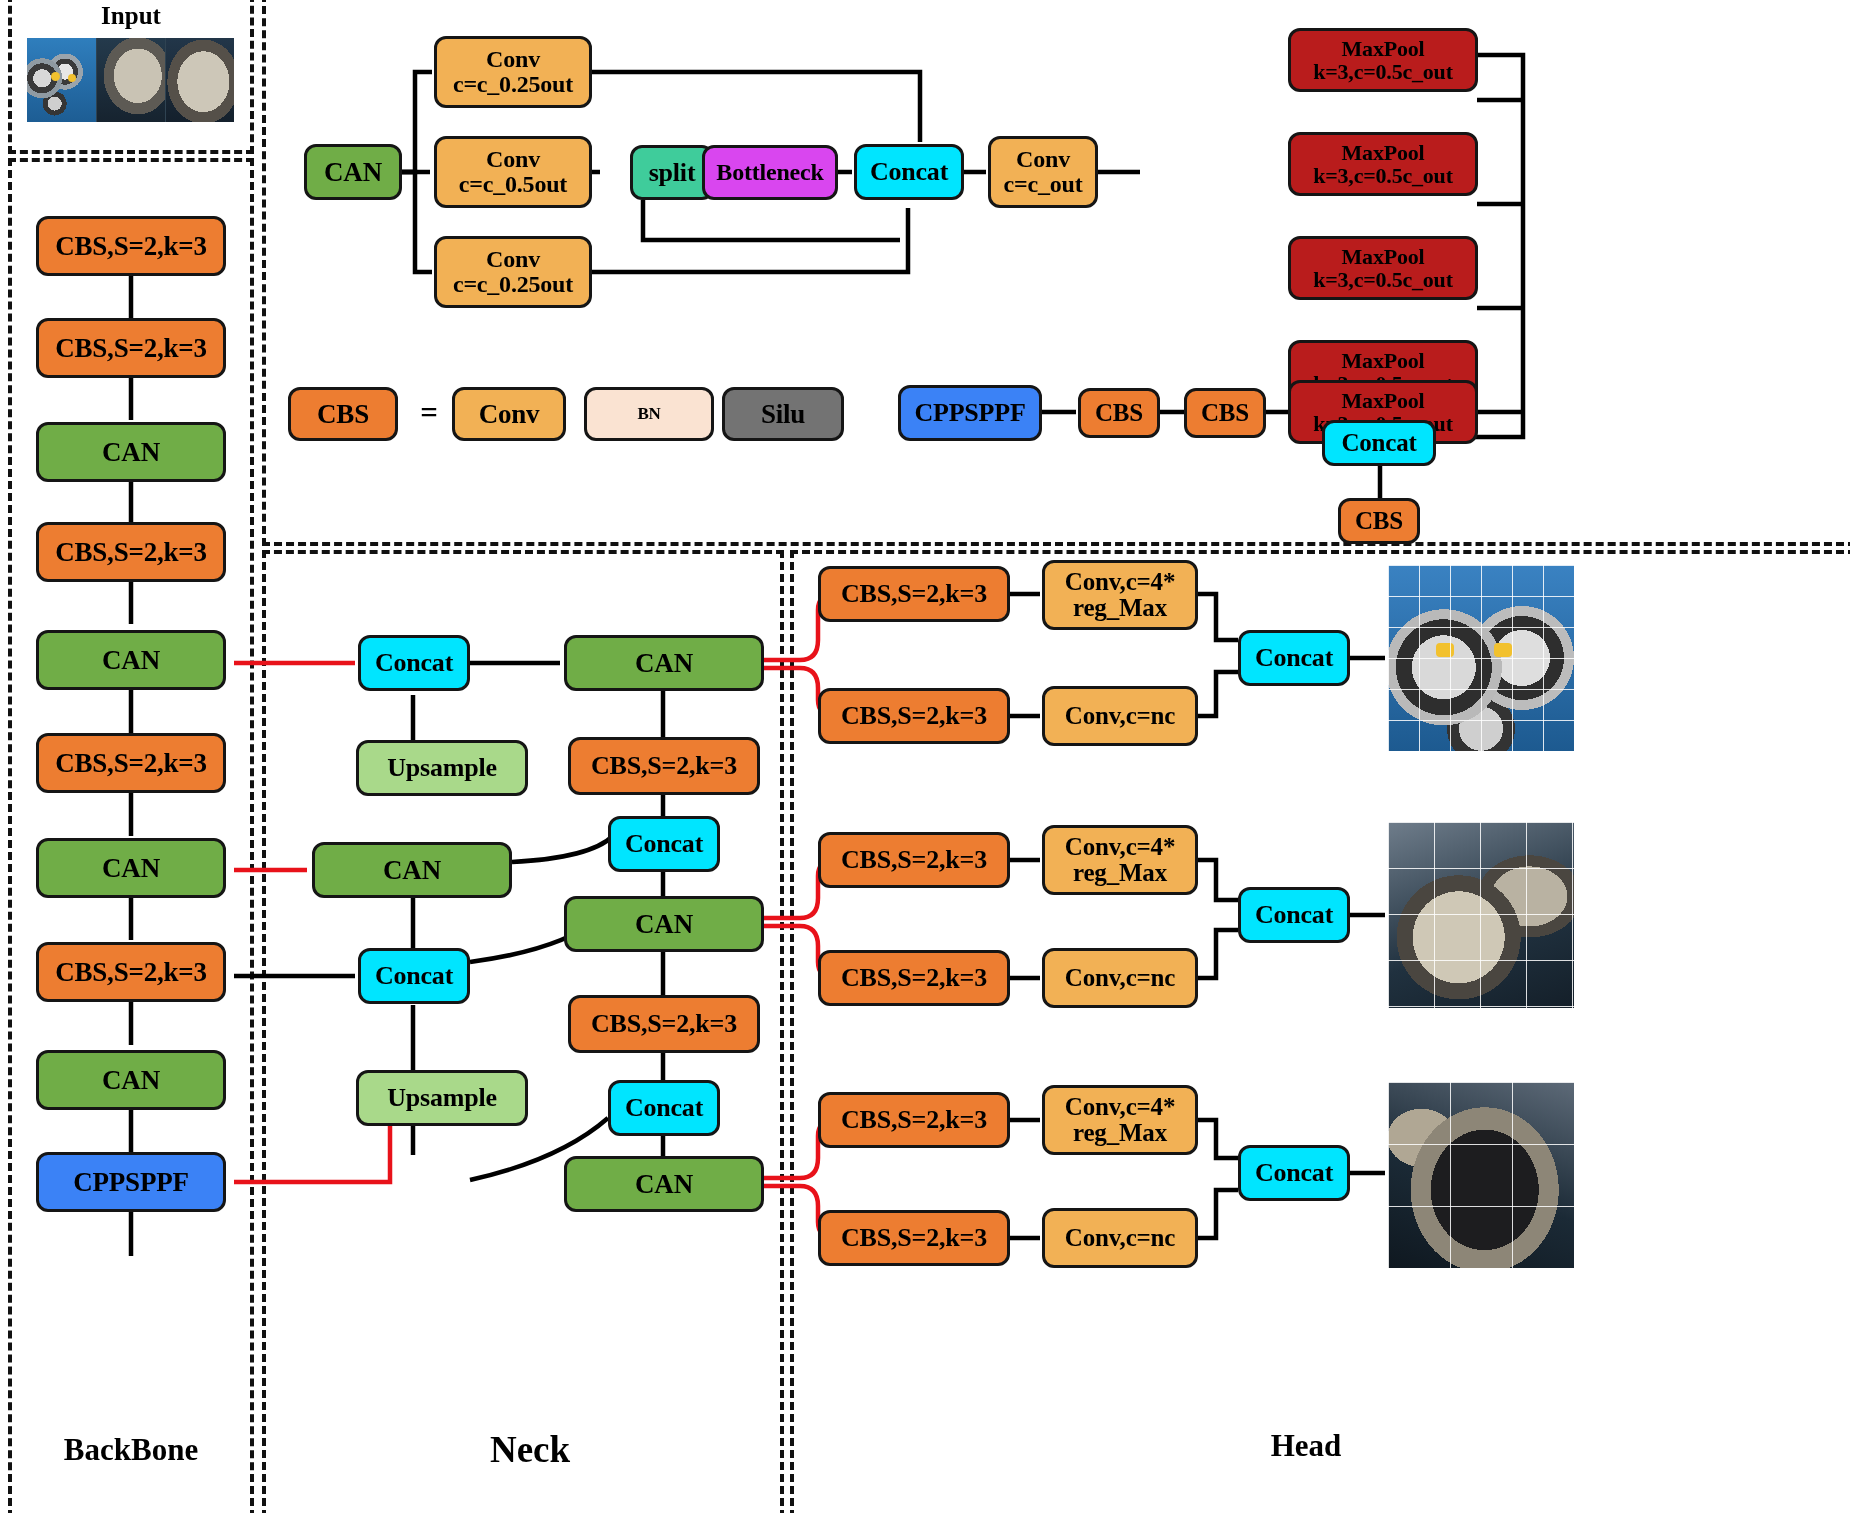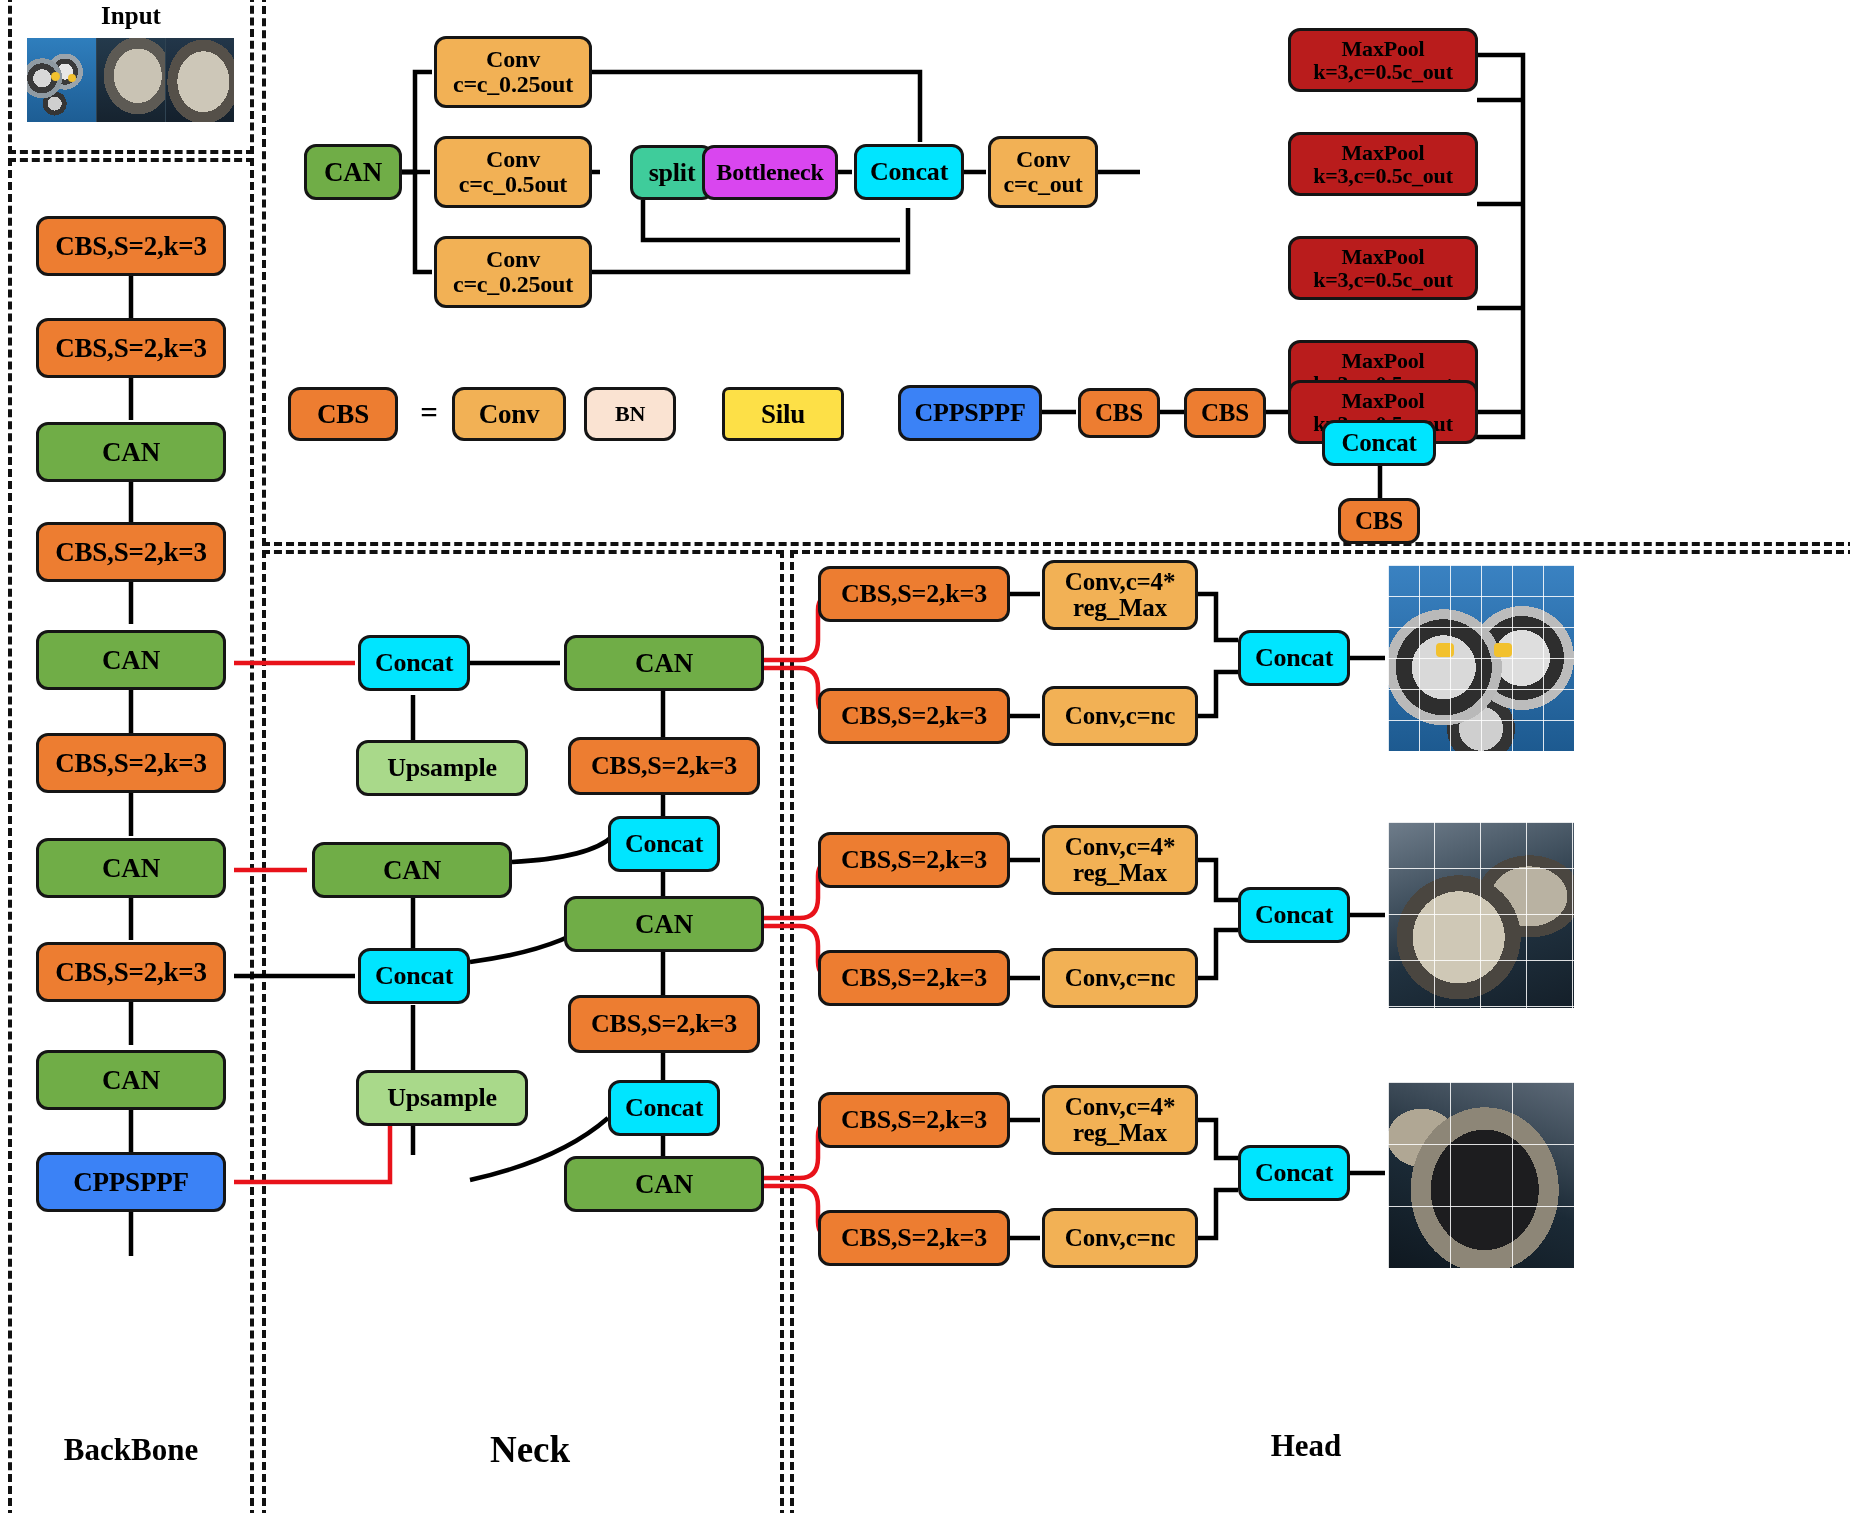--- a/index.html
+++ b/index.html
@@ -25,21 +25,21 @@
   
   .c-cbs     {background:#ED7D31;}
   .c-can     {background:#70AD47;}
   .c-conv    {background:#F2B155;}
   .c-split   {background:#3FCC9B;}
   .c-bottle  {background:#d946ef;}
   .c-concat  {background:#00E5FF;}
   .c-maxpool {background:#b91c1c;}
   .c-sppf    {background:#3b82f6;}
   .c-bn      {background:#FAE3D2;}
-  .c-silu    {background:#fde047;border-radius:7px;}
+  .c-silu    {background:#737373;}
   .c-ups     {background:#A9D98A;margin-left:28px;}
 
   
   .caption{position:absolute;font-family:"Liberation Serif", serif;font-weight:bold;color:#000;
            text-align:center;white-space:nowrap;}
 
   
   svg.wires{position:absolute;left:0;top:0;width:1850px;height:1513px;overflow:visible;pointer-events:none;}
   svg.wires path,svg.wires line{fill:none;}
 
@@ -238,21 +238,21 @@
   <div class="node c-concat" style="left:854px;top:144px;width:110px;height:56px;font-size:26px;">Concat</div>
 
   <div class="node c-conv" style="left:988px;top:136px;width:110px;height:72px;font-size:24px;">
     <span>Conv</span>
     <span class="l2">c=c_out</span>
   </div>
 
   <div class="node c-cbs" style="left:288px;top:387px;width:110px;height:54px;font-size:27px;">CBS</div>
   <div class="caption" style="left:412px;top:395px;width:34px;font-size:31px;">=</div>
   <div class="node c-conv" style="left:452px;top:387px;width:114px;height:54px;font-size:27px;">Conv</div>
-  <div class="node c-bn" style="left:584px;top:387px;width:92px;height:54px;font-size:22px;">BN</div>
+  <div class="node c-bn" style="left:584px;top:387px;width:130px;height:54px;font-size:17px;">BN</div>
   <div class="node c-silu" style="left:722px;top:387px;width:122px;height:54px;font-size:27px;">Silu</div>
 
   <div class="node c-sppf" style="left:898px;top:385px;width:144px;height:56px;font-size:26px;">CPPSPPF</div>
   <div class="node c-cbs" style="left:1078px;top:388px;width:82px;height:50px;font-size:25px;">CBS</div>
   <div class="node c-cbs" style="left:1184px;top:388px;width:82px;height:50px;font-size:25px;">CBS</div>
 
   <div class="node c-maxpool" style="left:1288px;top:28px;width:190px;height:64px;font-size:22px;">
     <span>MaxPool</span>
     <span class="l2">k=3,c=0.5c_out</span>
   </div>

